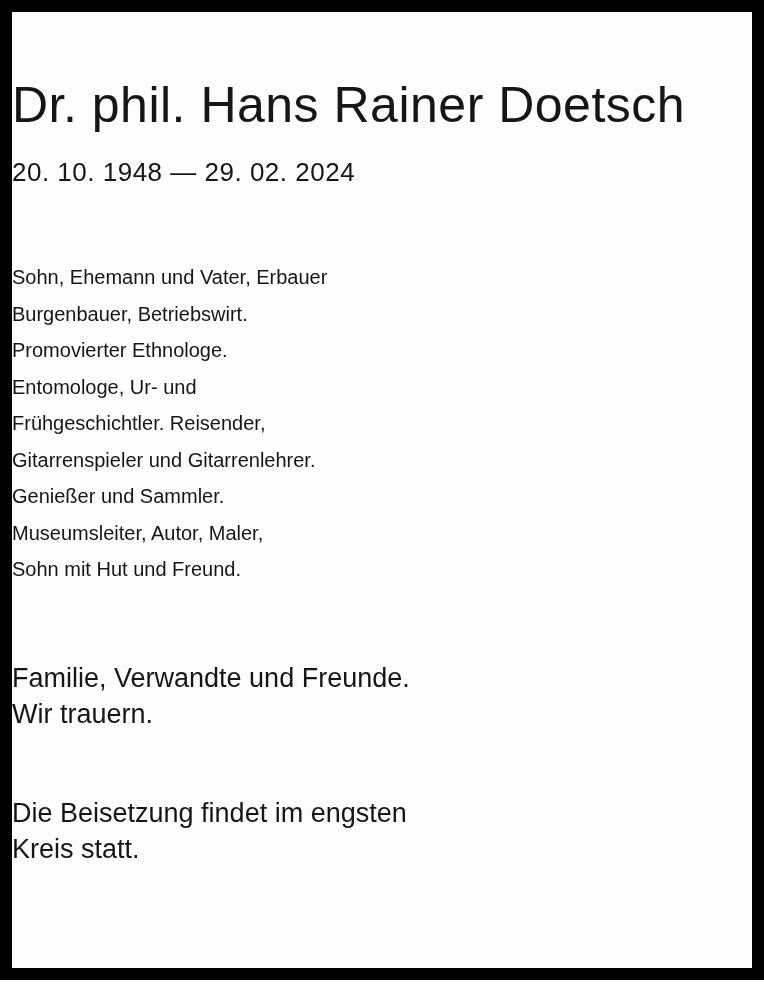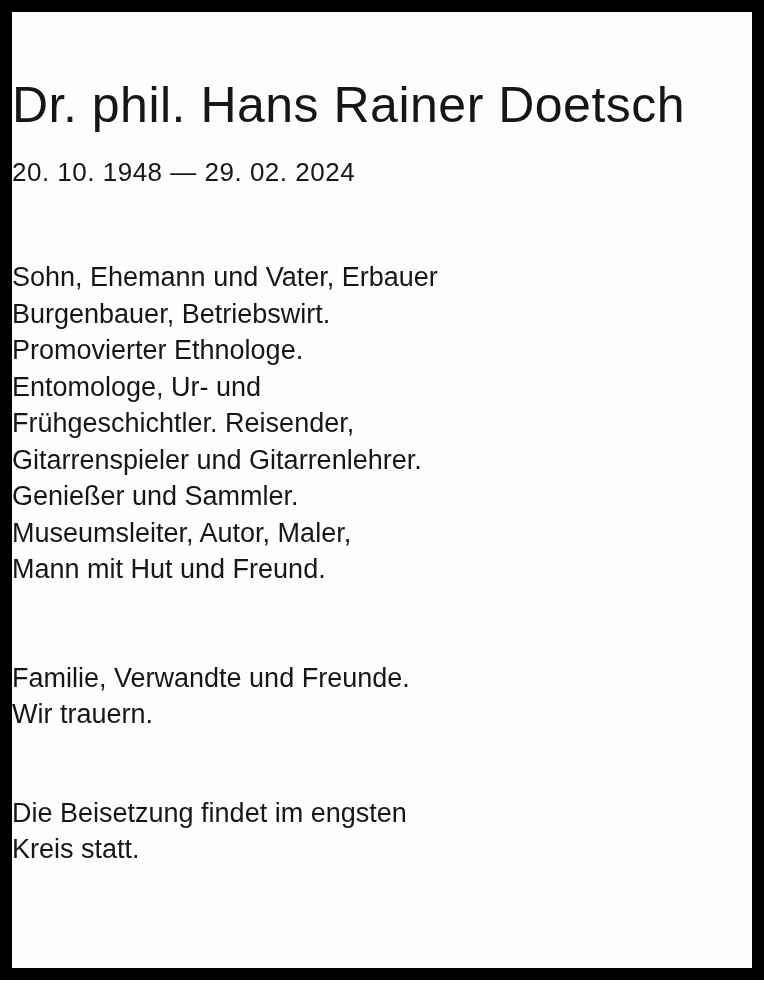--- a/index.html
+++ b/index.html
@@ -30,21 +30,21 @@
     margin-top: 62px;
     white-space: nowrap;
   }
   .dates {
     font-size: 26px;
     line-height: 36px;
     margin-top: 18px;
     letter-spacing: 0.5px;
   }
   .tribute {
-    font-size: 27px;
+    font-size: 20px;
     line-height: 36.5px;
     margin-top: 69px;
   }
   .mourning {
     font-size: 27px;
     line-height: 36.5px;
     margin-top: 72px;
   }
   .funeral {
     font-size: 27px;
@@ -64,21 +64,21 @@
 
   <div class="tribute">
     <div class="line">Sohn, Ehemann und Vater, Erbauer</div>
     <div class="line">Burgenbauer, Betriebswirt.</div>
     <div class="line">Promovierter Ethnologe.</div>
     <div class="line">Entomologe, Ur- und</div>
     <div class="line">Frühgeschichtler. Reisender,</div>
     <div class="line">Gitarrenspieler und Gitarrenlehrer.</div>
     <div class="line">Genießer und Sammler.</div>
     <div class="line">Museumsleiter, Autor, Maler,</div>
-    <div class="line">Mann mit Hut und Freund.</div>
+    <div class="line">Sohn mit Hut und Freund.</div>
   </div>
 
   <div class="mourning">
     <div class="line">Familie, Verwandte und Freunde.</div>
     <div class="line">Wir trauern.</div>
   </div>
 
   <div class="funeral">
     <div class="line">Die Beisetzung findet im engsten</div>
     <div class="line">Kreis statt.</div>

